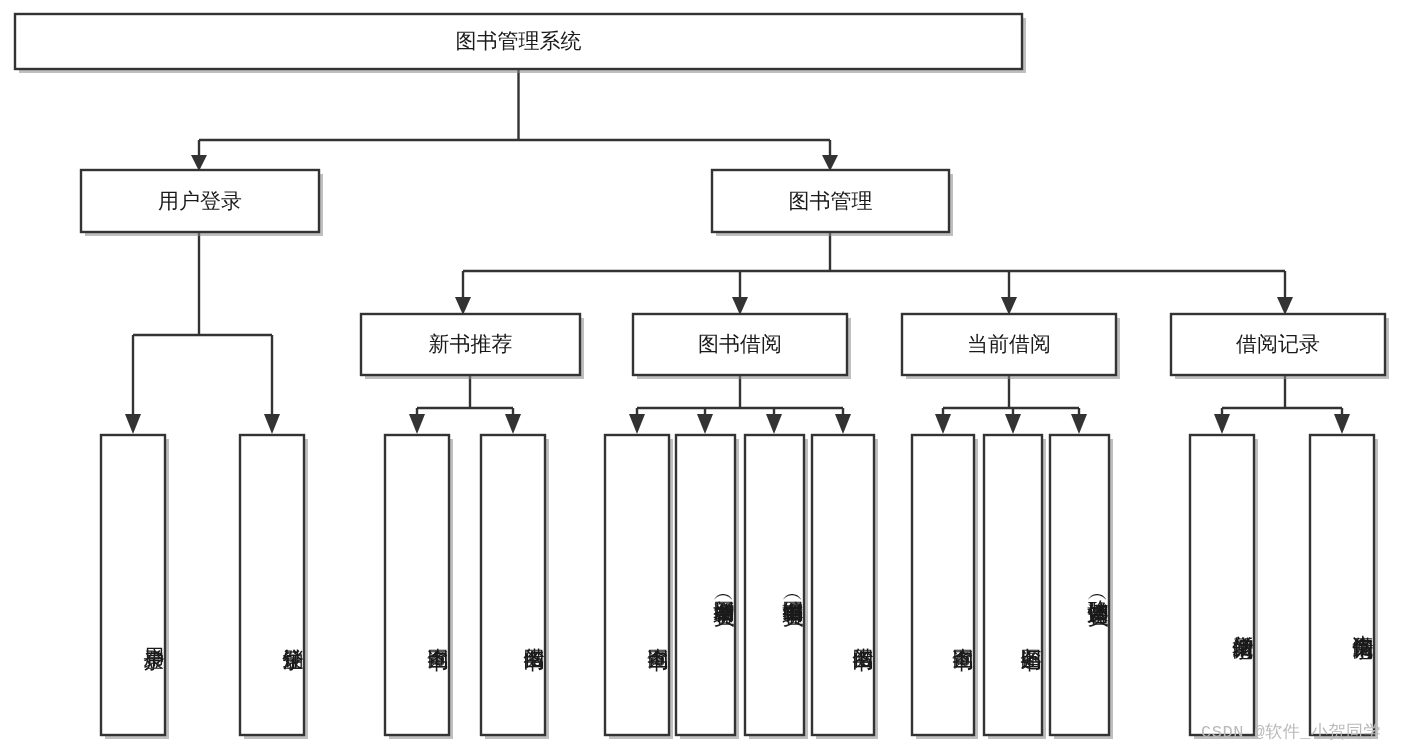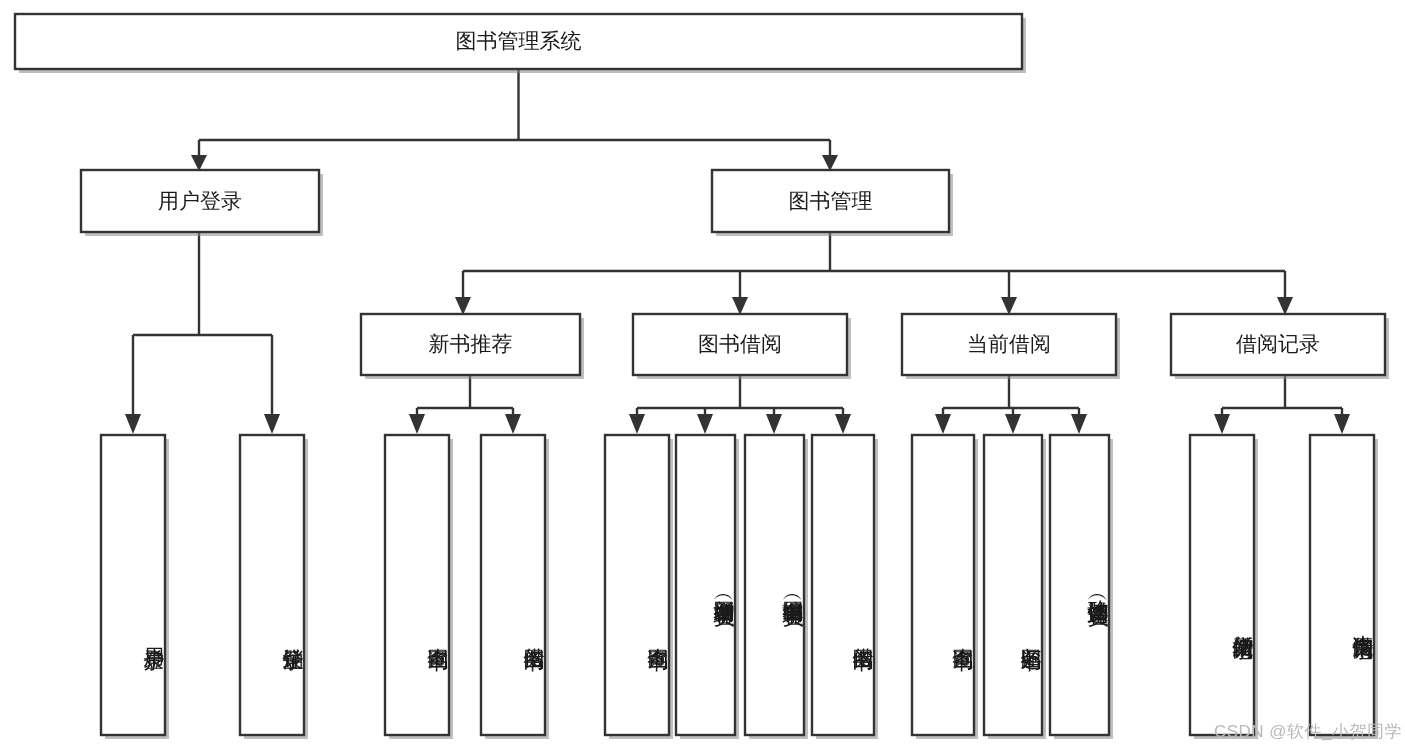--- a/index.html
+++ b/index.html
@@ -47,23 +47,23 @@
   }
   .node-label-h {
     font-family: "Liberation Sans", "DejaVu Sans", sans-serif;
     font-size: 21px;
     fill: #1a1a1a;
     text-anchor: middle;
     dominant-baseline: middle;
   }
   .watermark-text {
     position: absolute;
-    right: 3px;
+    right: 24px;
     bottom: 4px;
-    font-family: Liberation Sans, sans-serif;
+    font-family: Liberation Mono, monospace;
     font-size: 17px;
     color: #b9b9b9;
     white-space: nowrap;
     letter-spacing: 0.5px;
     user-select: none;
   }
   .vlabel {
     position: absolute;
     font-family: "Liberation Sans", "DejaVu Sans", sans-serif;
     font-size: 21px;

